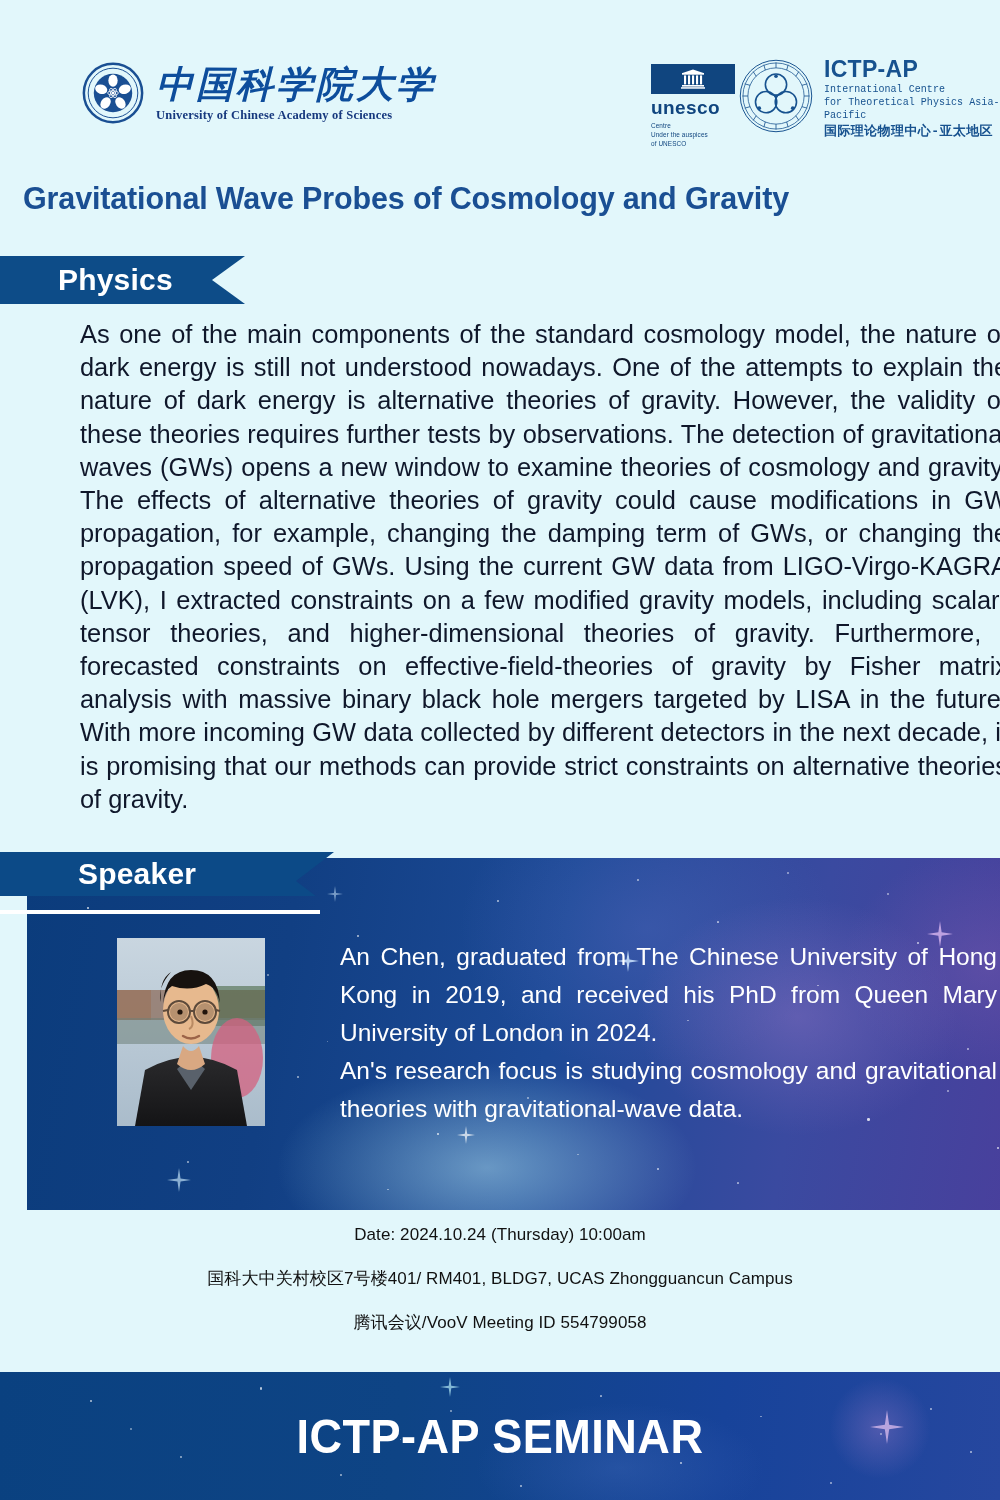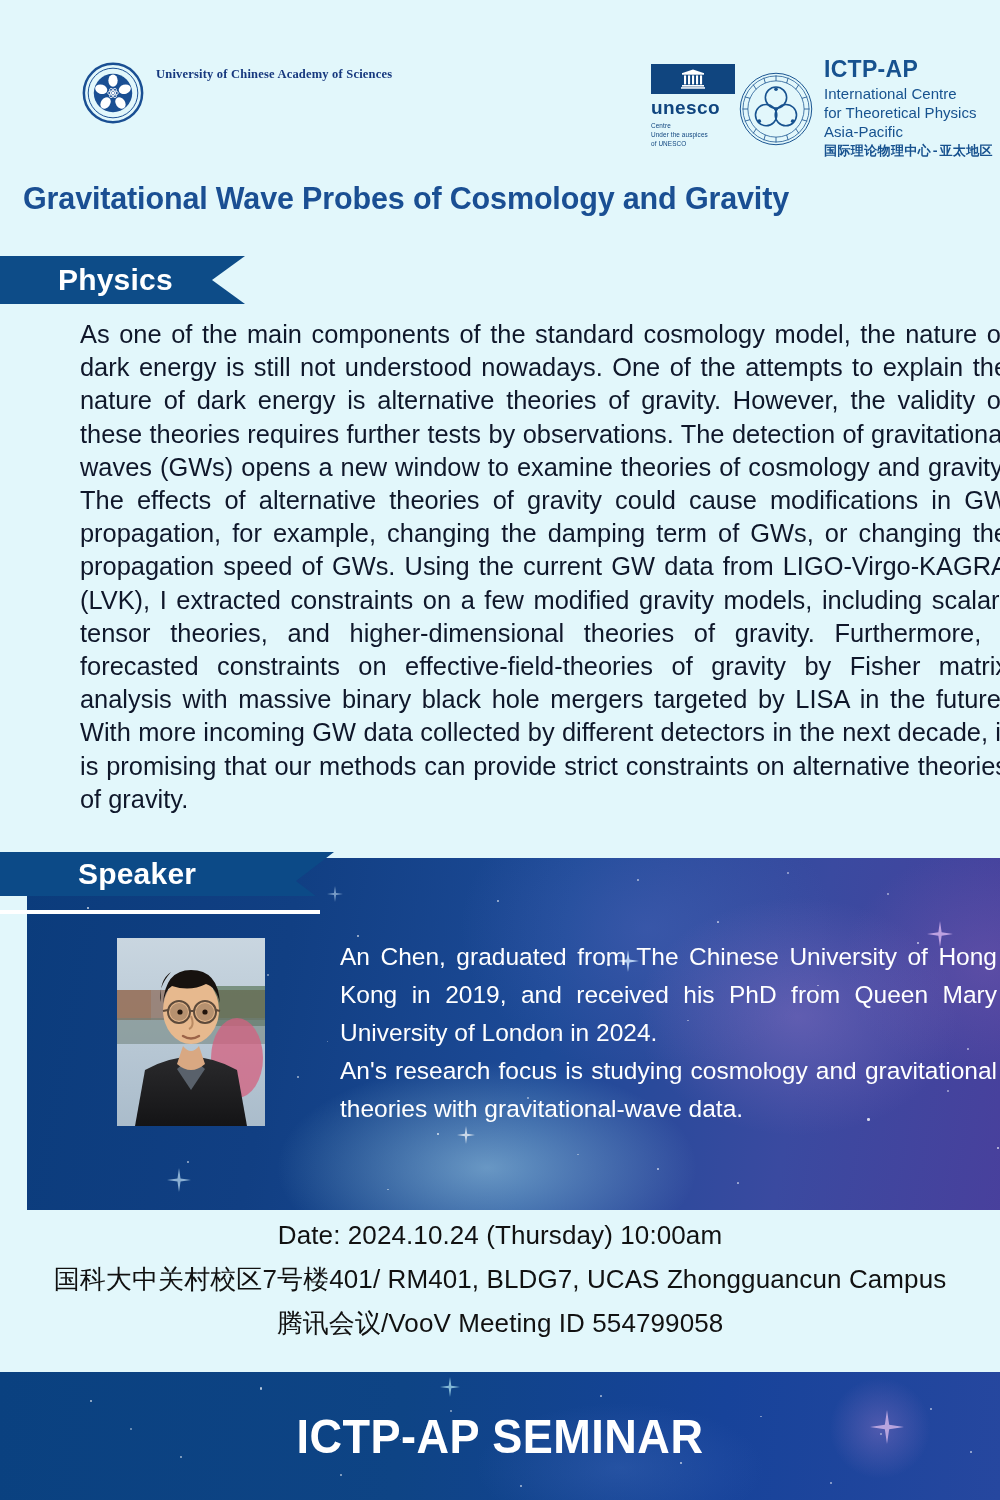--- a/index.html
+++ b/index.html
@@ -43,29 +43,29 @@
   .unesco-word {
     font-family:"Liberation Sans", sans-serif;
     font-size:19px; font-weight:700; color:#10457f;
     letter-spacing:.4px; margin-top:4px; line-height:1;
   }
   .unesco-sub {
     font-size:6.4px; color:#10457f; line-height:1.42;
     margin-top:4px; letter-spacing:.1px;
   }
 
-  .ictp-logo { position:absolute; left:738px; top:58px; display:flex; align-items:center; }
+  .ictp-logo { position:absolute; left:738px; top:58px; display:flex; align-items:flex-start; }
   .ictp-mark { width:76px; height:76px; flex:none; }
   .ictp-text { margin-left:10px; }
   .ictp-name {
     font-size:23px; font-weight:700; color:#17528f;
     letter-spacing:.3px; line-height:1;
   }
   .ictp-l1, .ictp-l2 {
-    font-size:15px; color:#17528f; line-height:1.28; letter-spacing:.05px;
+    font-size:10px; color:#17528f; line-height:1.28; letter-spacing:.05px;font-family:Liberation Mono, monospace;
   }
   .ictp-l1 { margin-top:3px; }
   .ictp-cn {
     font-size:13px; color:#17528f; font-weight:700;
     line-height:1.3; margin-top:2px; letter-spacing:.4px;font-family:Liberation Mono, monospace;
   }
 
   
   .title {
     position:absolute; top:181px; left:0; width:812px;
@@ -142,21 +142,21 @@
     color:#ffffff; font-size:24.5px; line-height:38px;
     text-align:justify; text-justify:inter-word;
   }
   .bio p + p { margin-top:0; }
 
   
   .details {
     position:absolute; left:0; top:1213px; width:1000px;
     text-align:center; color:#111111;
   }
-  .details .ln { font-size:26px; line-height:44px; letter-spacing:.1px; }
+  .details .ln { font-size:17px; line-height:44px; letter-spacing:.1px; }
 
   
   .footer {
     position:absolute; left:0; top:1372px; width:1000px; height:128px;
     overflow:hidden;
     background:
       radial-gradient(circle 70px at 88% 44%, rgba(150,120,200,.40), rgba(150,120,200,0) 72%),
       radial-gradient(ellipse 200px 90px at 62% 75%, rgba(70,110,190,.35), rgba(70,110,190,0) 72%),
       linear-gradient(95deg, #0a4180 0%, #0e4485 40%, #17439a 72%, #26479f 100%);
   }
@@ -190,20 +190,21 @@
         </g>
         <circle cx="50" cy="50" r="9" fill="#1a4f93"></circle>
         <g fill="none" stroke="#ffffff" stroke-width="1.3">
           <ellipse cx="50" cy="50" rx="8.5" ry="3.4"></ellipse>
           <ellipse cx="50" cy="50" rx="8.5" ry="3.4" transform="rotate(60 50 50)"></ellipse>
           <ellipse cx="50" cy="50" rx="8.5" ry="3.4" transform="rotate(120 50 50)"></ellipse>
         </g>
         <circle cx="50" cy="50" r="2.2" fill="#ffffff"></circle>
       </svg>
       <div class="ucas-text">
+        <div class="ucas-cn">中国科学院大学</div>
         <div class="ucas-en">University of  Chinese Academy of Sciences</div>
       </div>
     </div>
 
     <div class="unesco-logo">
       <div class="unesco-box">
         <svg width="26" height="20" viewBox="0 0 26 20">
           <rect x="2" y="4" width="22" height="1.7" fill="#fff"></rect>
           <polygon points="13,0.5 23.5,4 2.5,4" fill="#fff"></polygon>
           <g fill="#fff">

